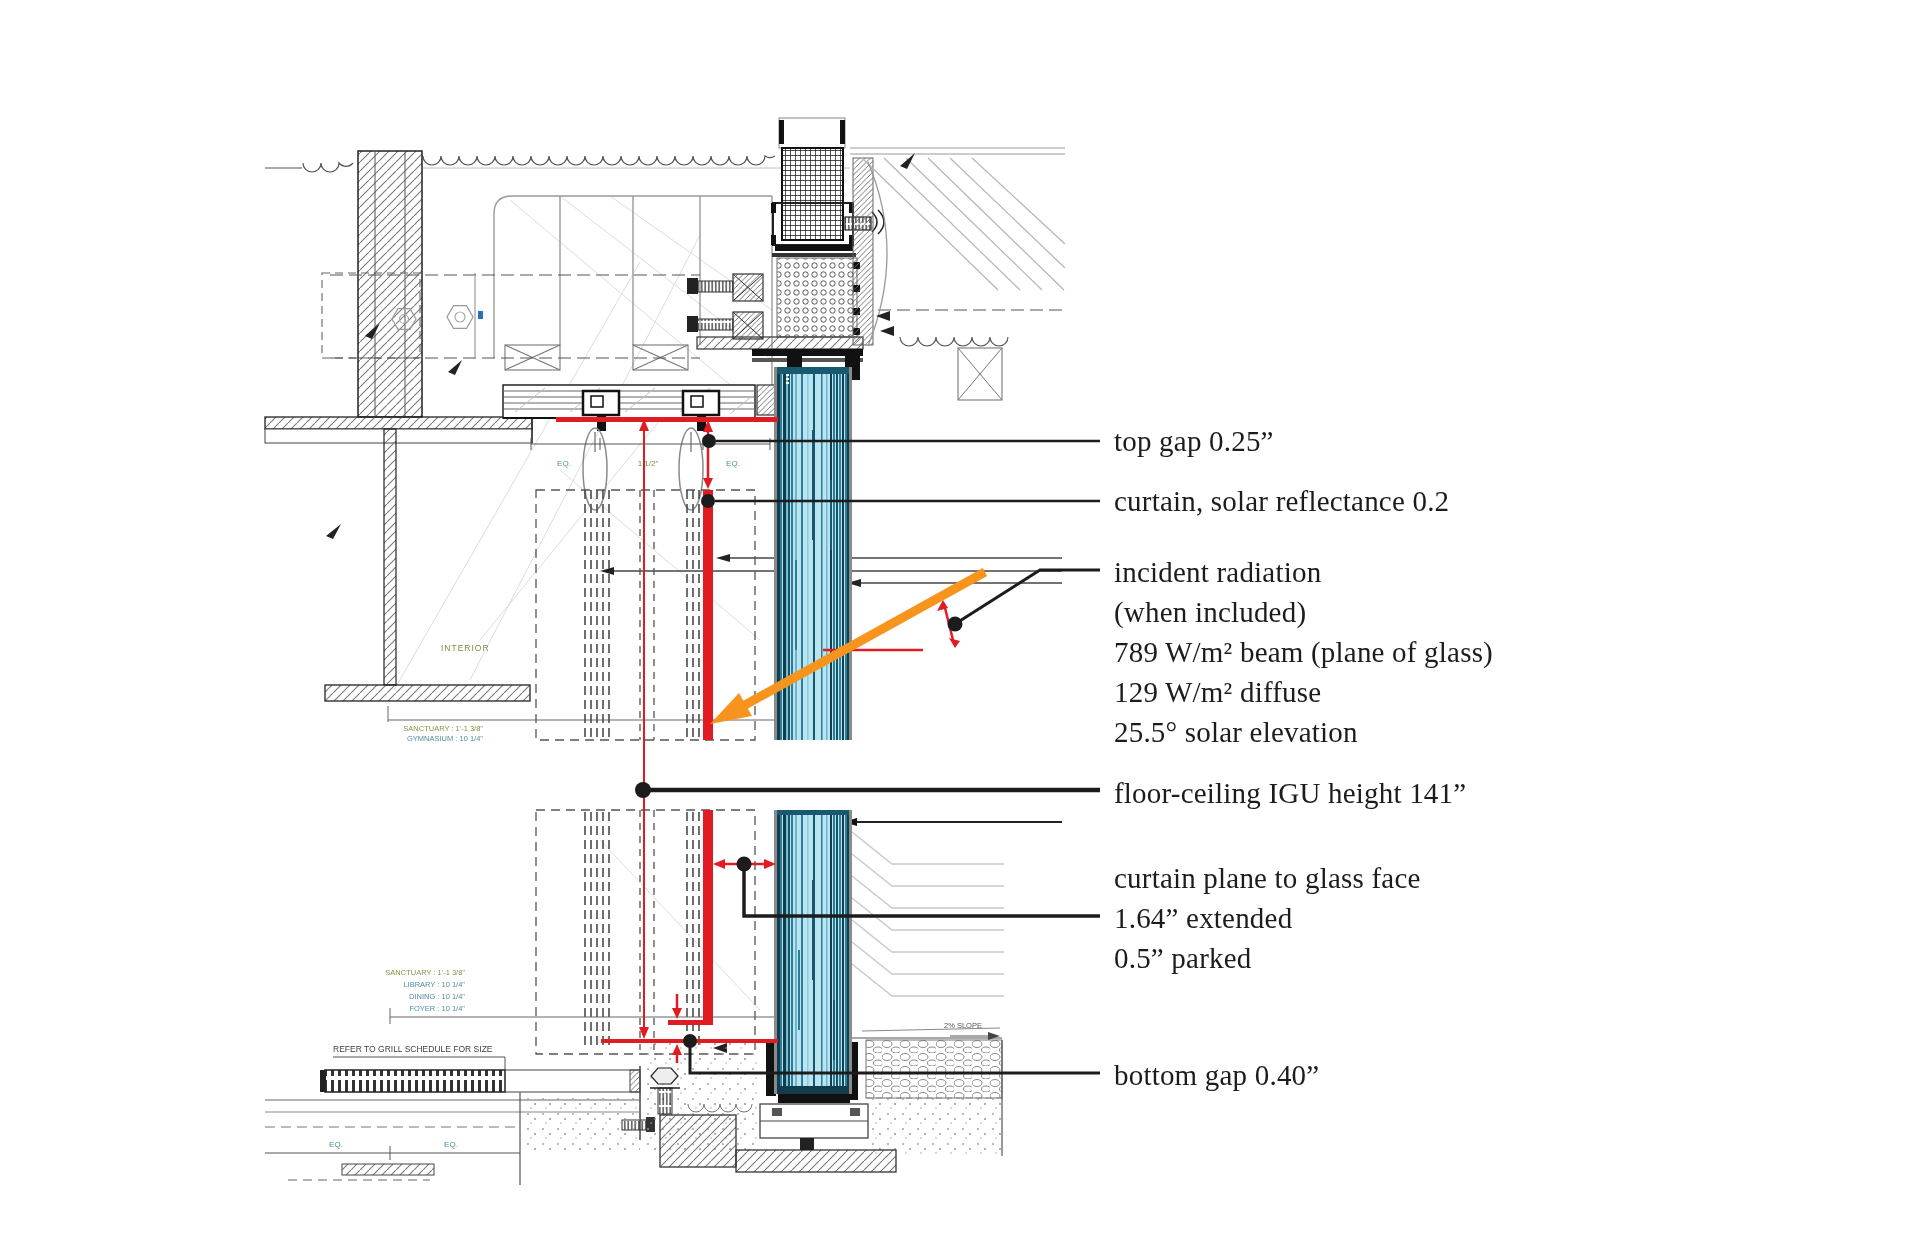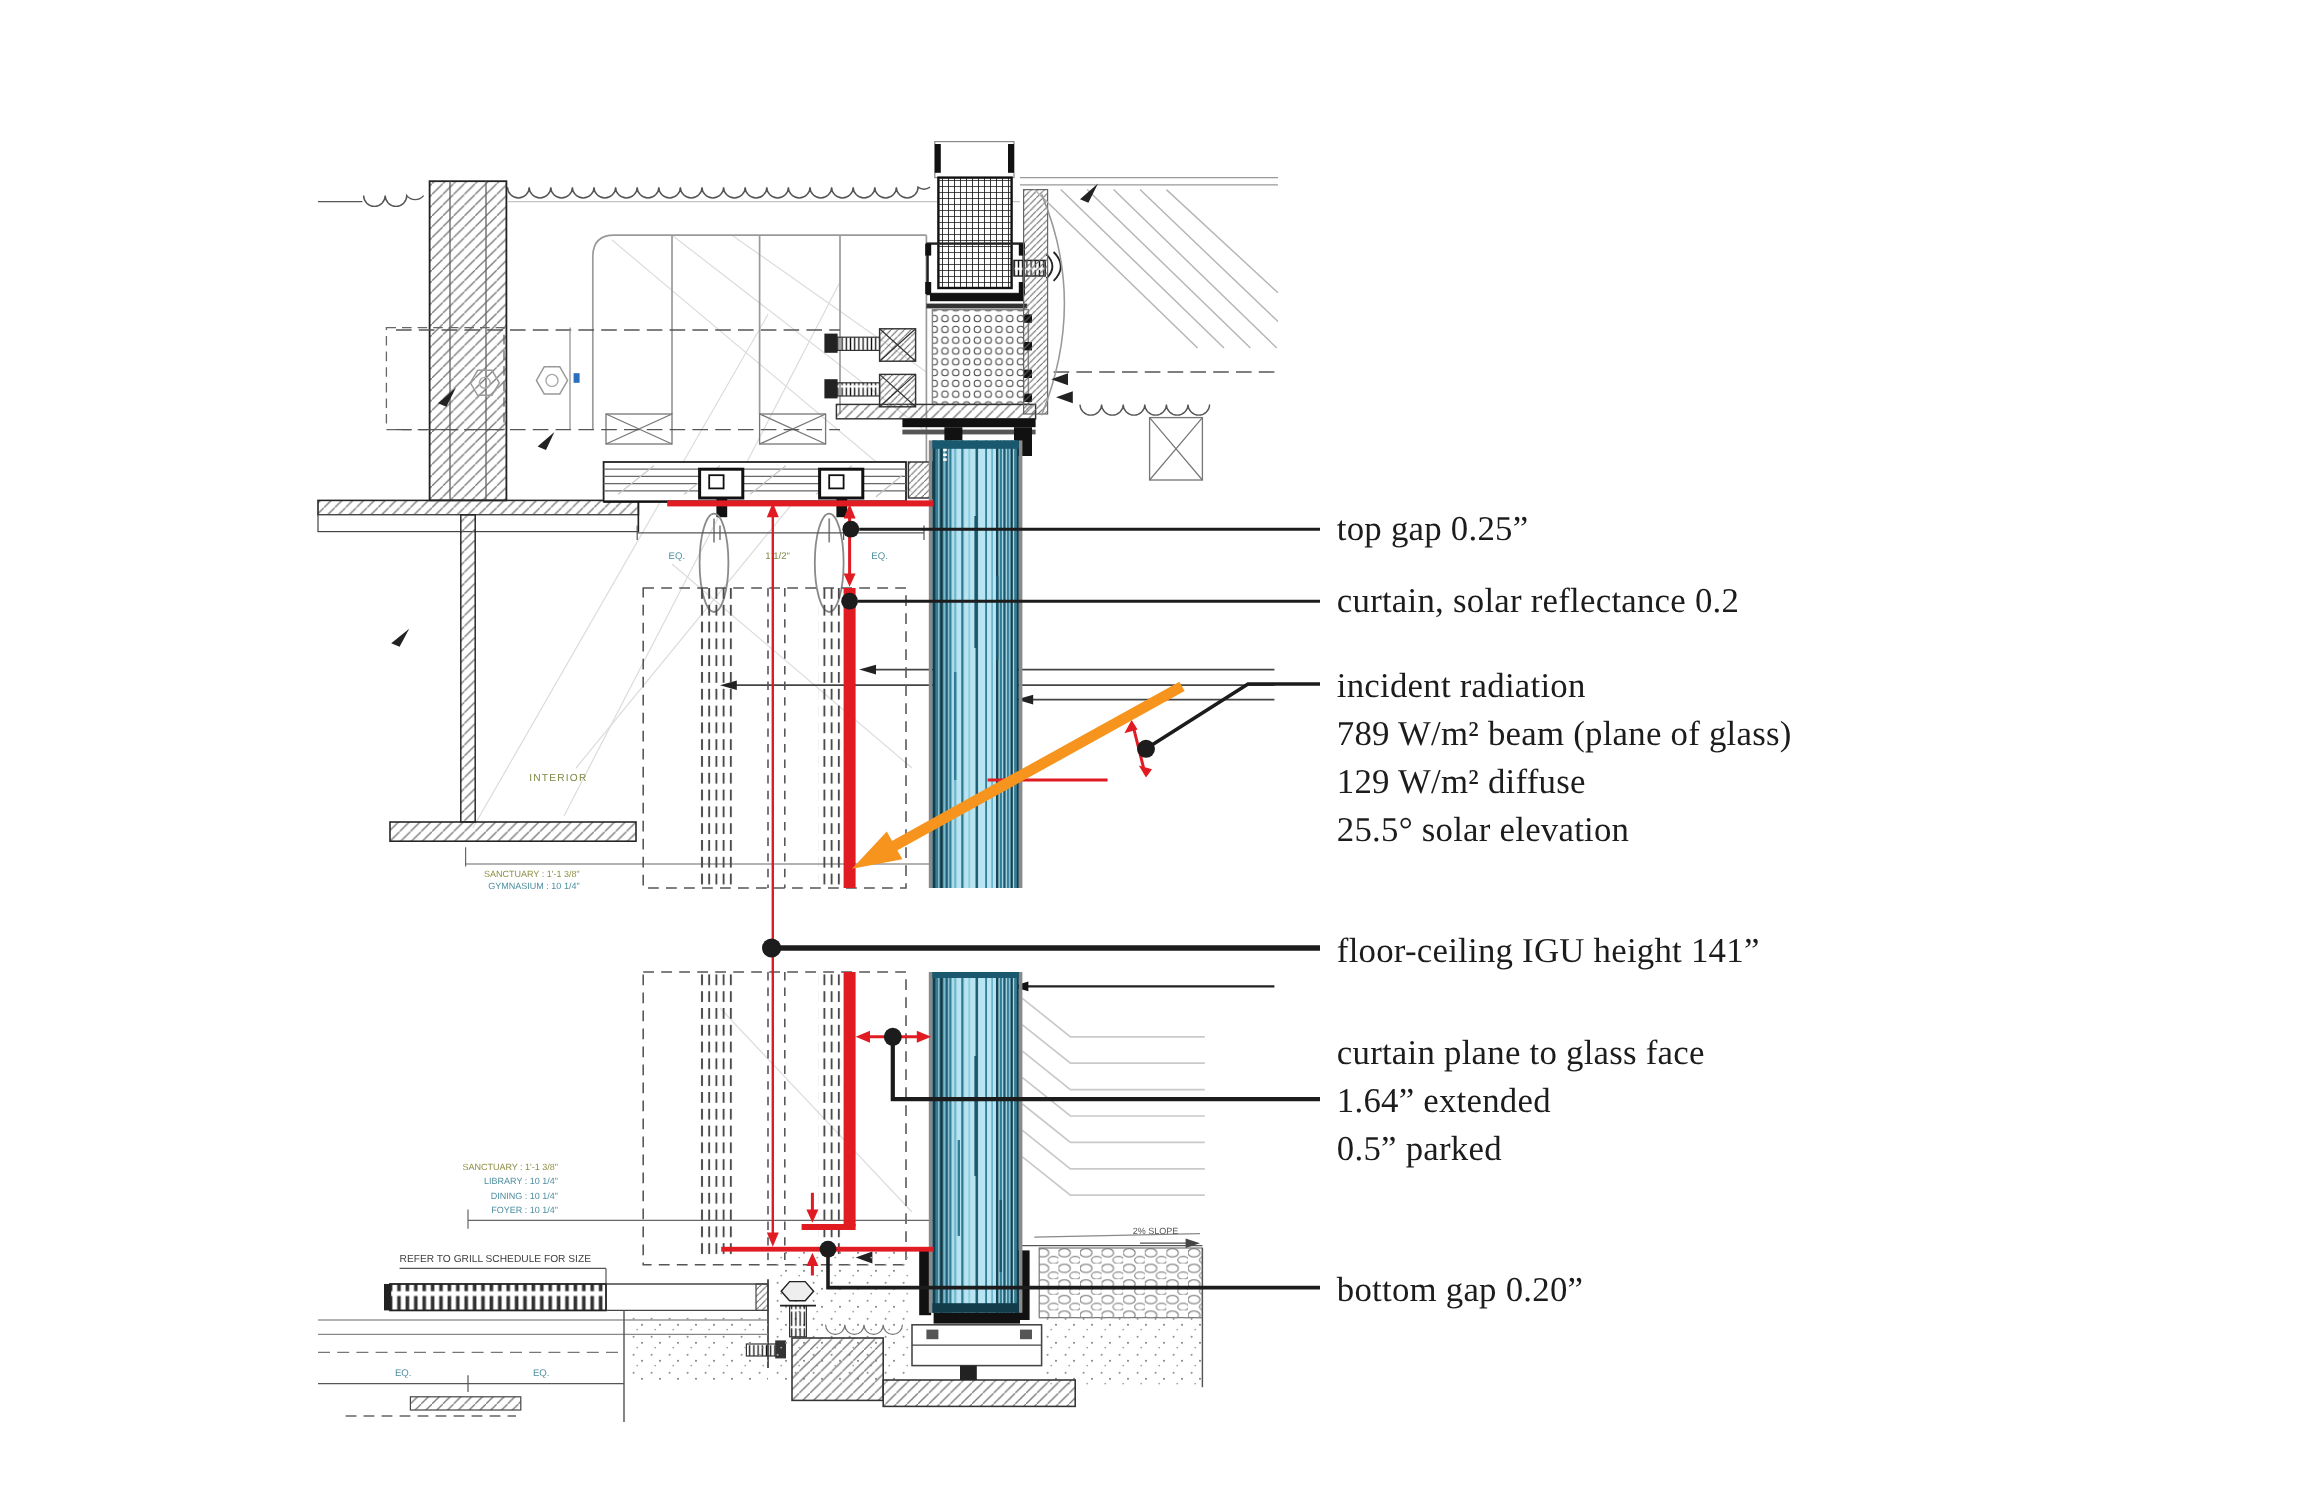--- a/index.html
+++ b/index.html
@@ -421,28 +421,29 @@
 </svg>
 
   <div class="ann" style="top:421px">
     <span>top gap 0.25”</span>
   </div>
   <div class="ann" style="top:481px">
     <span>curtain, solar reflectance 0.2</span>
   </div>
   <div class="ann" style="top:552px">
     <span>incident radiation</span>
+    <span>(when included)</span>
     <span>789 W/m² beam (plane of glass)</span>
     <span>129 W/m² diffuse</span>
     <span>25.5° solar elevation</span>
   </div>
   <div class="ann" style="top:773px">
     <span>floor-ceiling IGU height 141”</span>
   </div>
   <div class="ann" style="top:858px">
     <span>curtain plane to glass face</span>
     <span>1.64” extended</span>
     <span>0.5” parked</span>
   </div>
   <div class="ann" style="top:1055px">
-    <span>bottom gap 0.20”</span>
+    <span>bottom gap 0.40”</span>
   </div>
 </div>
 
 </body></html>

